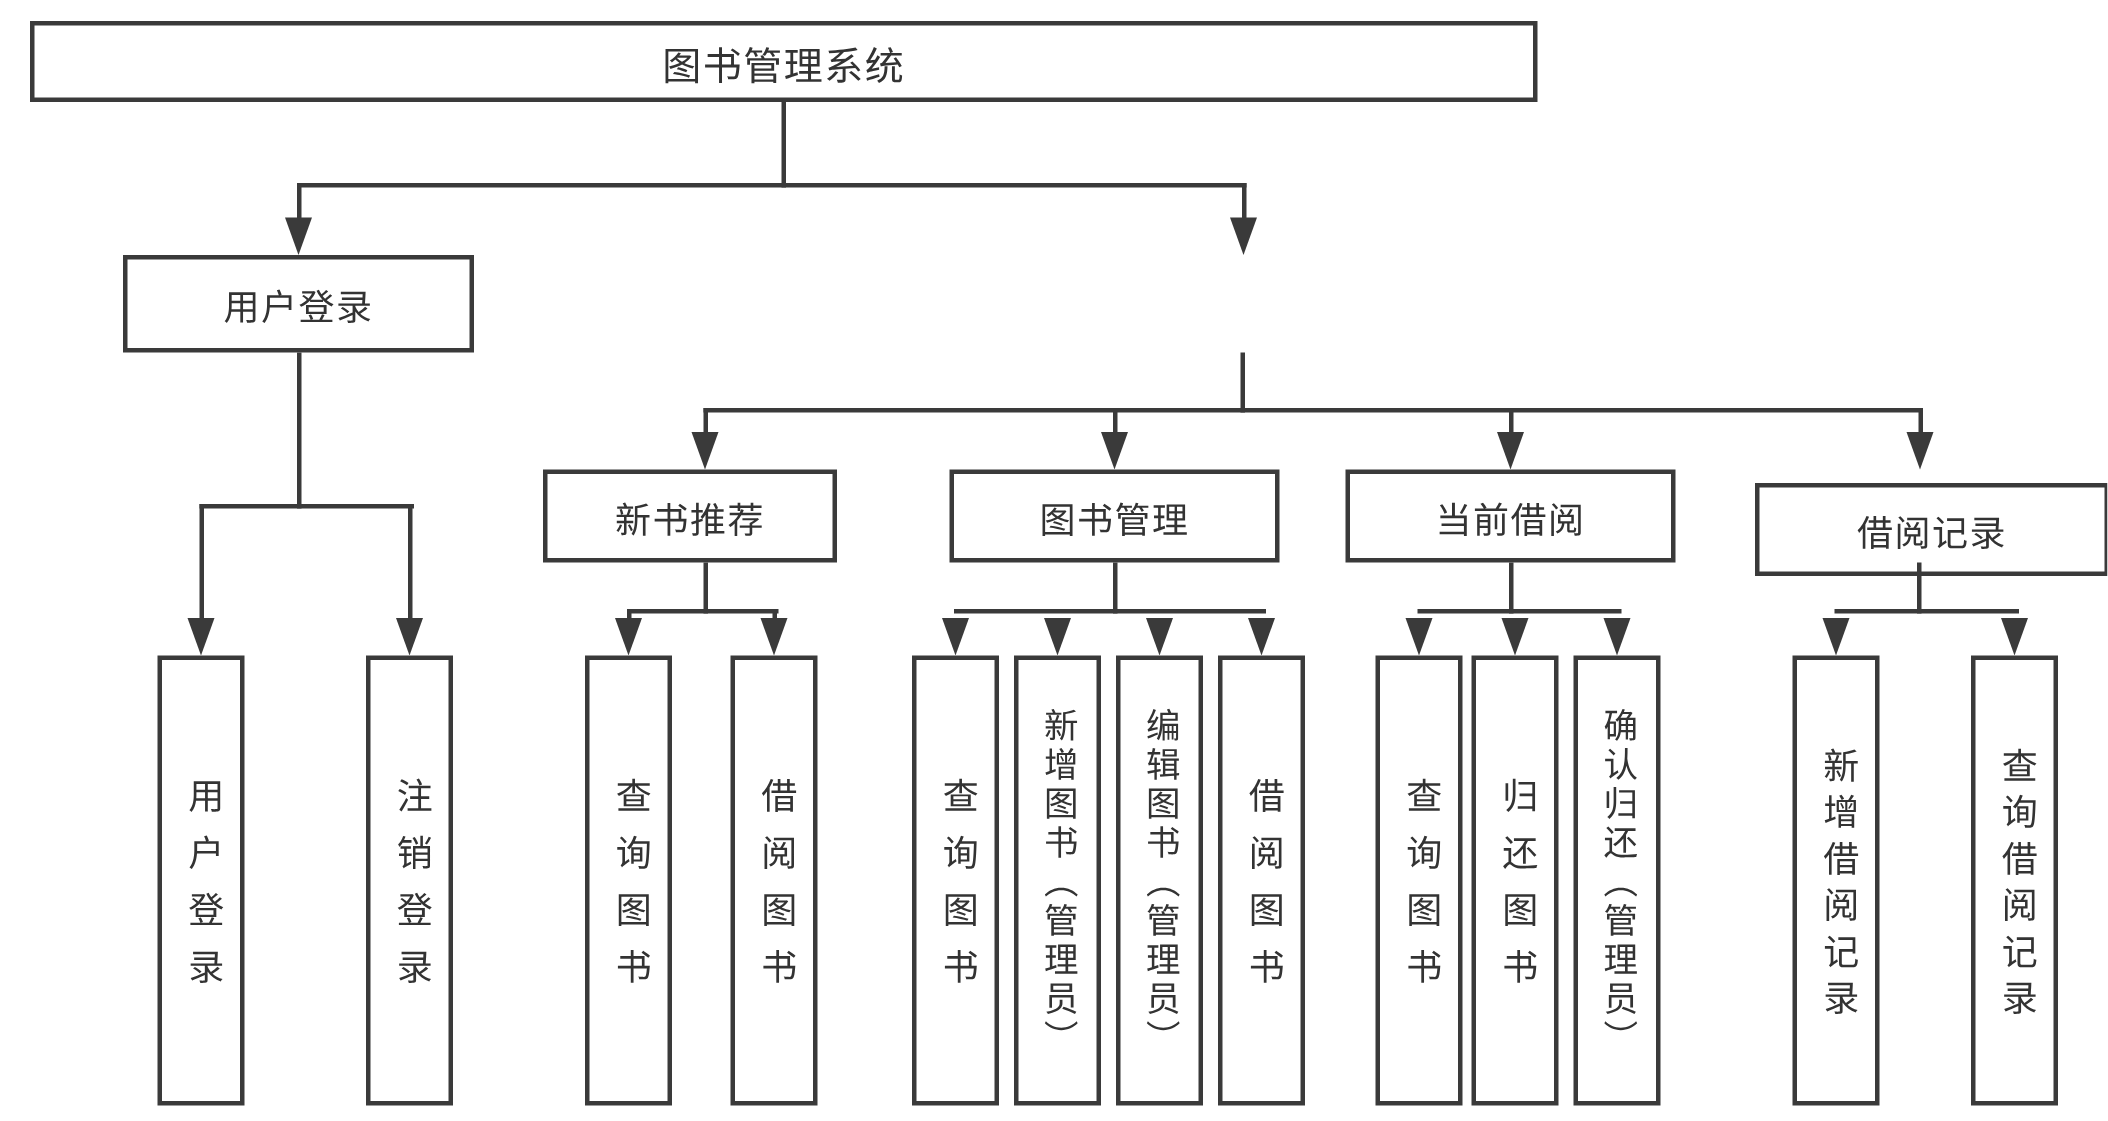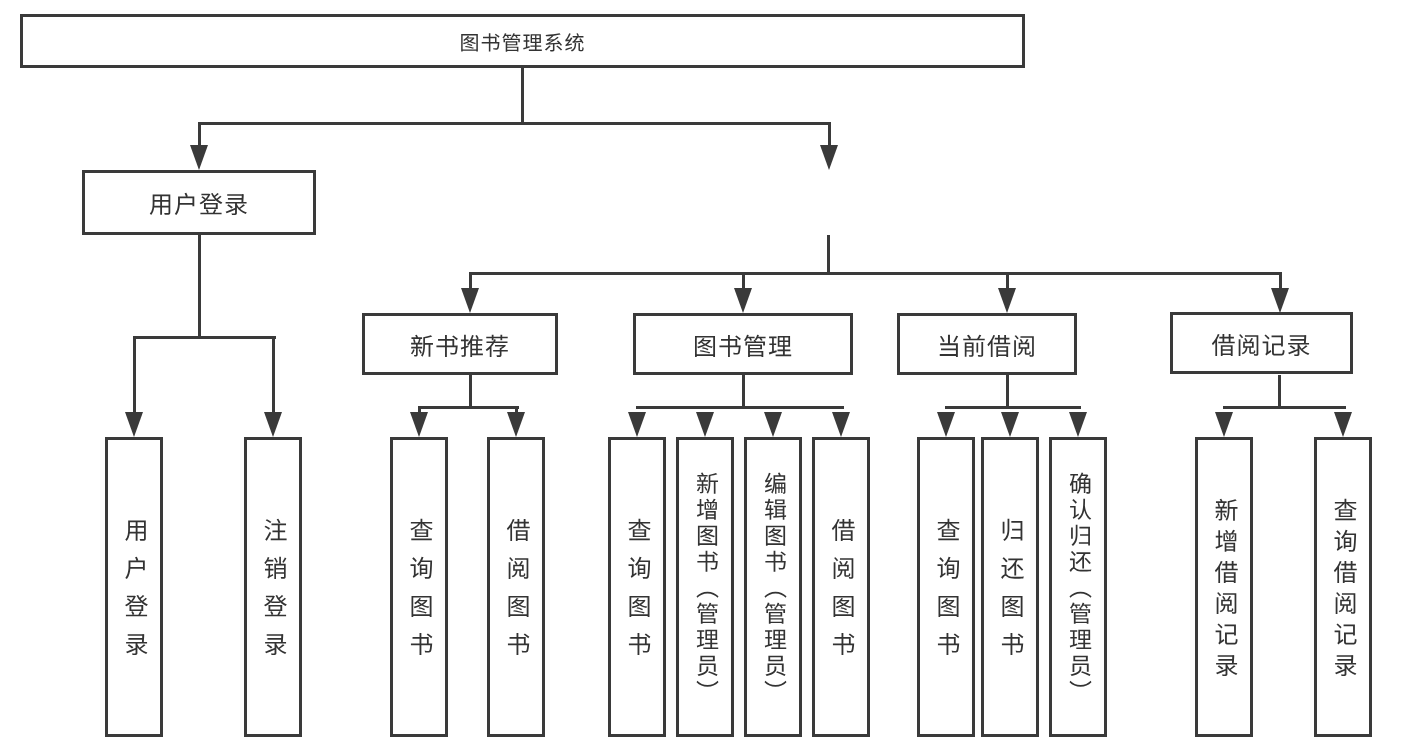--- a/index.html
+++ b/index.html
@@ -13,21 +13,21 @@
     position:relative;width:1405px;height:747px;background:var(--background);
     font-family:"Liberation Sans","DejaVu Sans",sans-serif;color:var(--text);
     overflow:hidden;
   }
   .box{
     position:absolute;box-sizing:border-box;background:#fff;
     border:3px solid var(--line);
     display:flex;align-items:center;justify-content:center;
     font-size:24px;letter-spacing:1px;color:var(--text);
   }
-  .root{font-size:20px;}
+  .root{font-size:26px;}
   .h{position:absolute;height:3px;background:var(--line);}
   .v{position:absolute;width:3px;background:var(--line);}
   .ah{
     position:absolute;width:0;height:0;
     border-left:9px solid transparent;border-right:9px solid transparent;
     border-top:25px solid var(--line);
   }
   .vtext{
     writing-mode:vertical-rl;text-orientation:mixed;
     white-space:nowrap;line-height:1;font-size:24px;
@@ -77,24 +77,24 @@
   <div class="ah" style="left:734px;top:288px;"></div>
   <div class="ah" style="left:998px;top:288px;"></div>
   <div class="ah" style="left:1271px;top:288px;"></div>
 
   <div class="box" style="left:362px;top:313px;width:196px;height:62px;">
     <span>新书推荐</span>
   </div>
   <div class="box" style="left:633px;top:313px;width:220px;height:62px;">
     <span>图书管理</span>
   </div>
-  <div class="box" style="left:897px;top:313px;width:180px;height:62px;">
+  <div class="box" style="left:897px;top:313px;width:220px;height:62px;">
     <span>当前借阅</span>
   </div>
-  <div class="box" style="left:1170px;top:312px;width:183px;height:62px;">
+  <div class="box" style="left:1170px;top:322px;width:236px;height:62px;">
     <span>借阅记录</span>
   </div>
 
   <div class="v" style="left:469px;top:375px;height:34px;"></div>
   <div class="h" style="left:418px;top:406px;width:101px;"></div>
   <div class="v" style="left:418px;top:406px;height:8px;"></div>
   <div class="v" style="left:515px;top:406px;height:8px;"></div>
   <div class="ah" style="left:410px;top:412px;"></div>
   <div class="ah" style="left:507px;top:412px;"></div>
 

